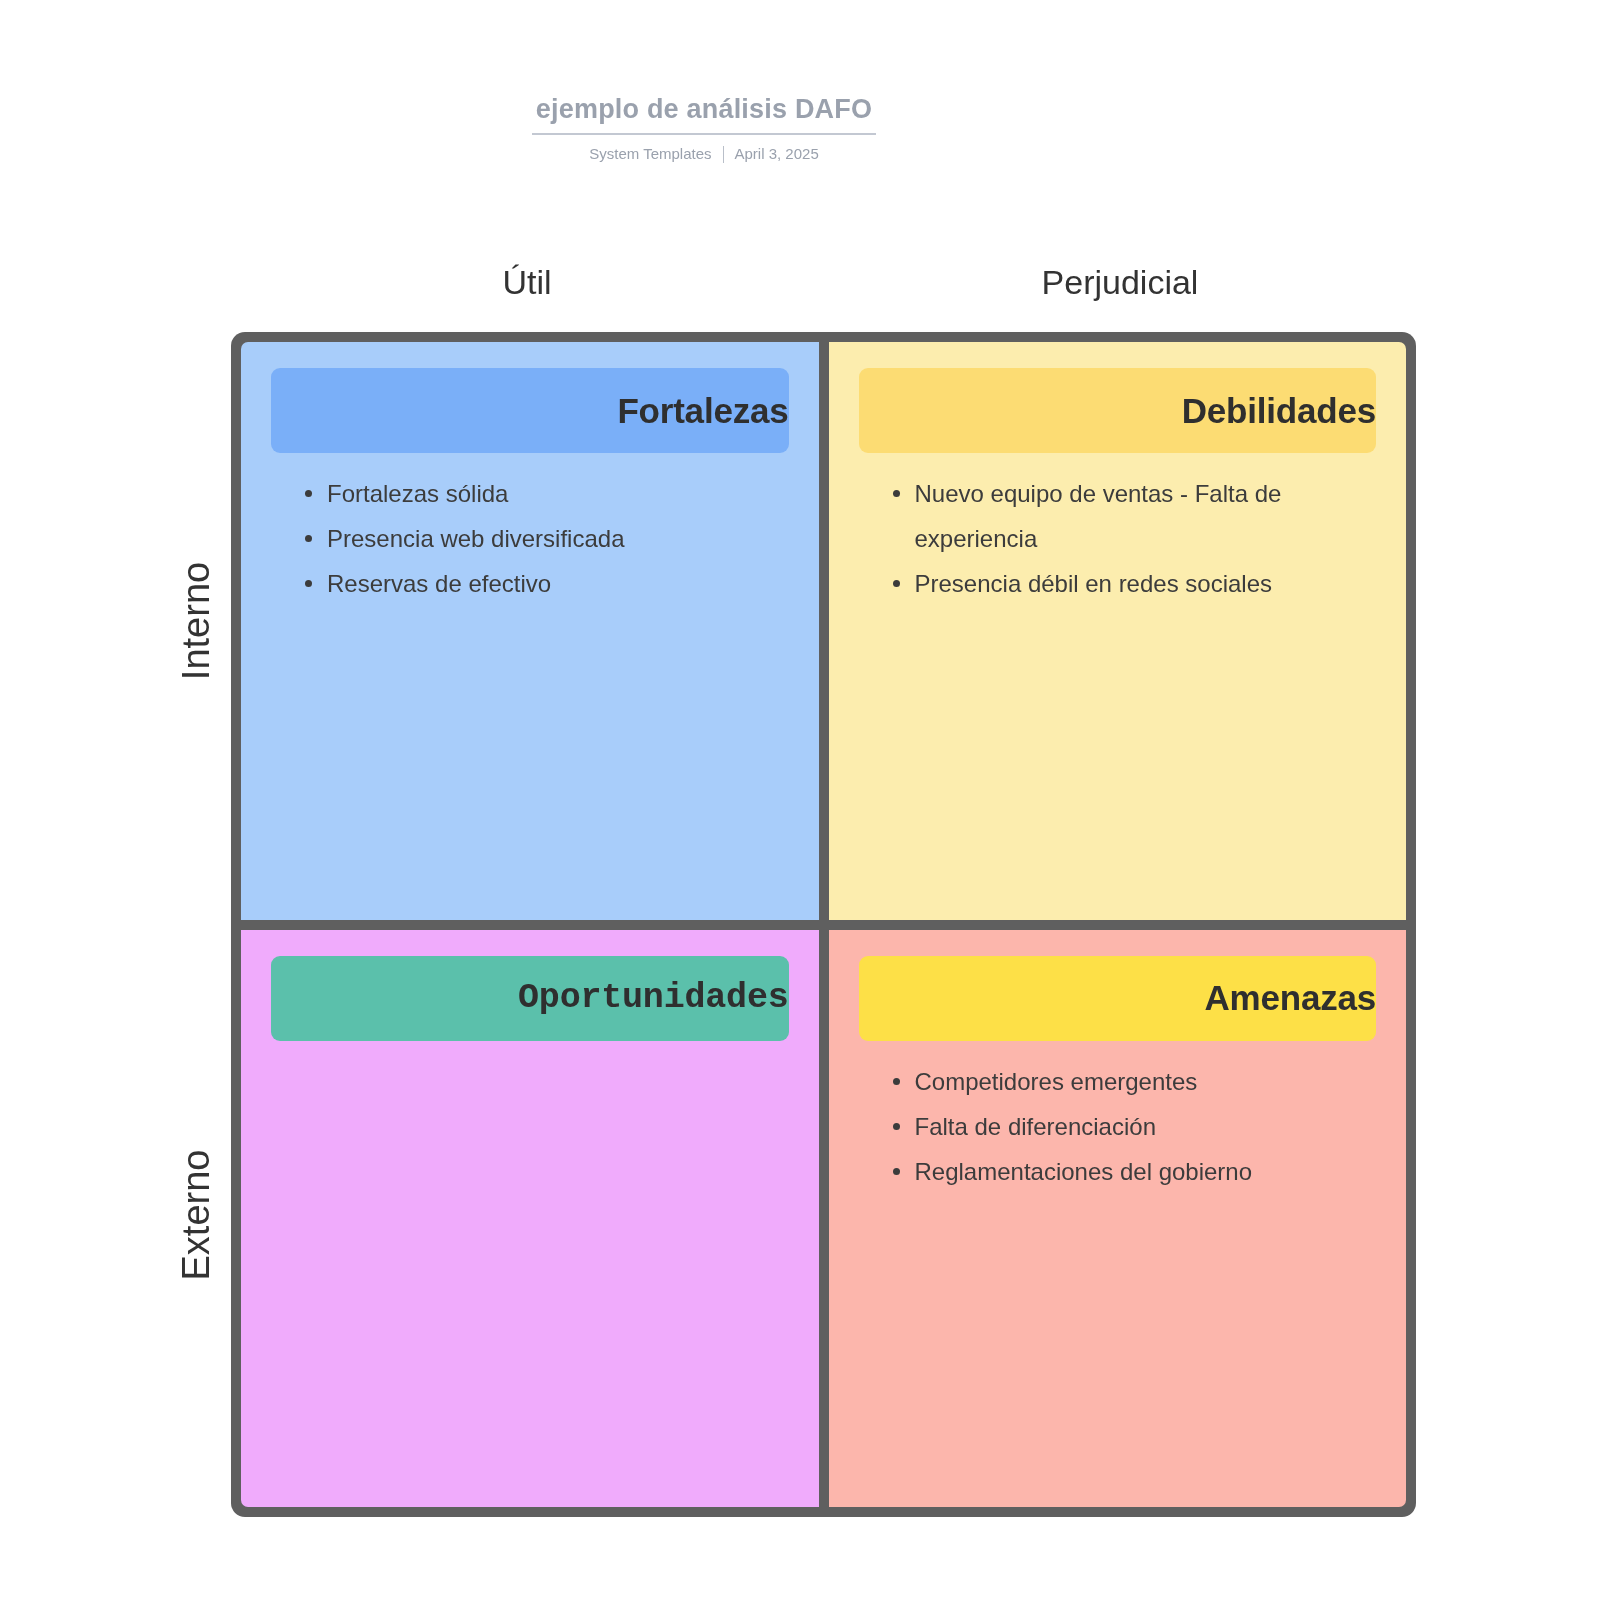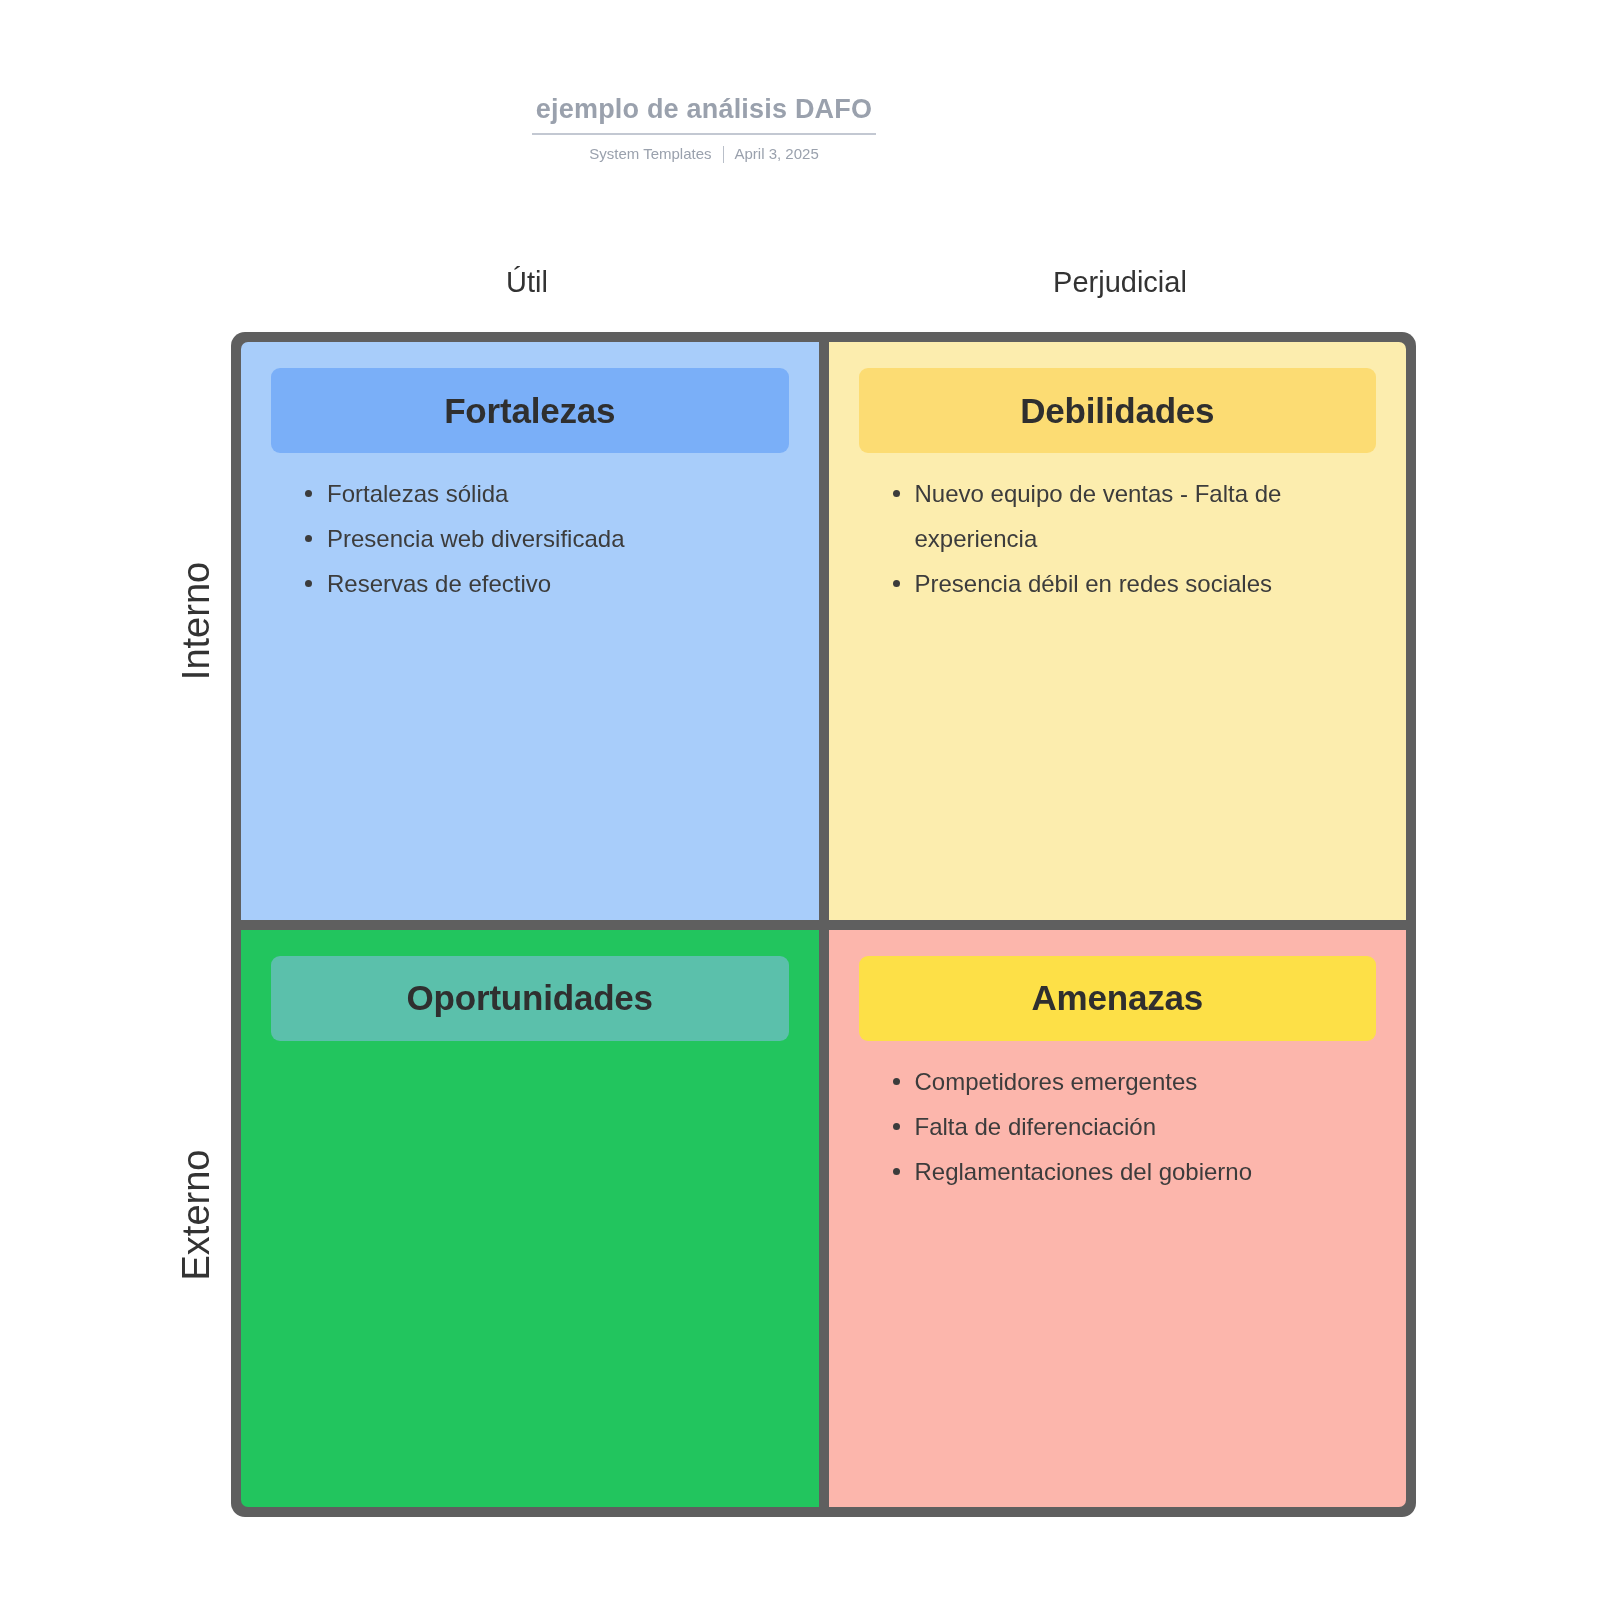--- a/index.html
+++ b/index.html
@@ -46,21 +46,21 @@
   .doc-sub .divider-bar {
     display: inline-block;
     width: 1px;
     height: 17px;
     background: #b9bfc9;
   }
 
   
   .col-label {
     position: absolute;
-    font-size: 29px;
+    font-size: 34px;
     color: #333333;
     line-height: 46px;
     text-align: center;
     white-space: nowrap;
   }
   #col-label-utiles { top: 259px; left: 287px; width: 480px; }
   #col-label-perjudicial { top: 259px; left: 880px; width: 480px; }
 
   .row-label {
     position: absolute;
@@ -108,21 +108,21 @@
   .quadrant.q-tl { border-radius: 7px 0 0 0; }
   .quadrant.q-tr { border-radius: 0 7px 0 0; }
   .quadrant.q-bl { border-radius: 0 0 0 7px; }
   .quadrant.q-br { border-radius: 0 0 7px 0; }
 
   .q-header {
     height: 85px;
     border-radius: 9px;
     display: flex;
     align-items: center;
-    justify-content: center;
+    justify-content: flex-end;
     margin-bottom: 18px;
   }
   .q-header-text {
     font-size: 35px;
     font-weight: bold;
     color: #2f2f2f;
     line-height: 40px;
     letter-spacing: -0.2px;
   }
 
@@ -182,21 +182,21 @@
   <div class="quadrant q-tr" style="background: rgb(252, 237, 174);">
     <div class="q-header" style="background: rgb(252, 220, 115);">
       <span class="q-header-text">Debilidades</span>
     </div>
     <ul class="q-list">
       <li>Nuevo equipo de ventas - Falta de experiencia</li>
       <li>Presencia débil en redes sociales</li>
     </ul>
   </div>
 
-  <div class="quadrant q-bl" style="background: #22c55e;">
+  <div class="quadrant q-bl" style="background: #f0abfc; font-family: Liberation Mono, monospace;">
     <div class="q-header" style="background: rgb(91, 192, 171);">
       <span class="q-header-text">Oportunidades</span>
     </div>
   </div>
 
   <div class="quadrant q-br" style="background: rgb(252, 182, 172);">
     <div class="q-header" style="background: #fde047;">
       <span class="q-header-text">Amenazas</span>
     </div>
     <ul class="q-list">

